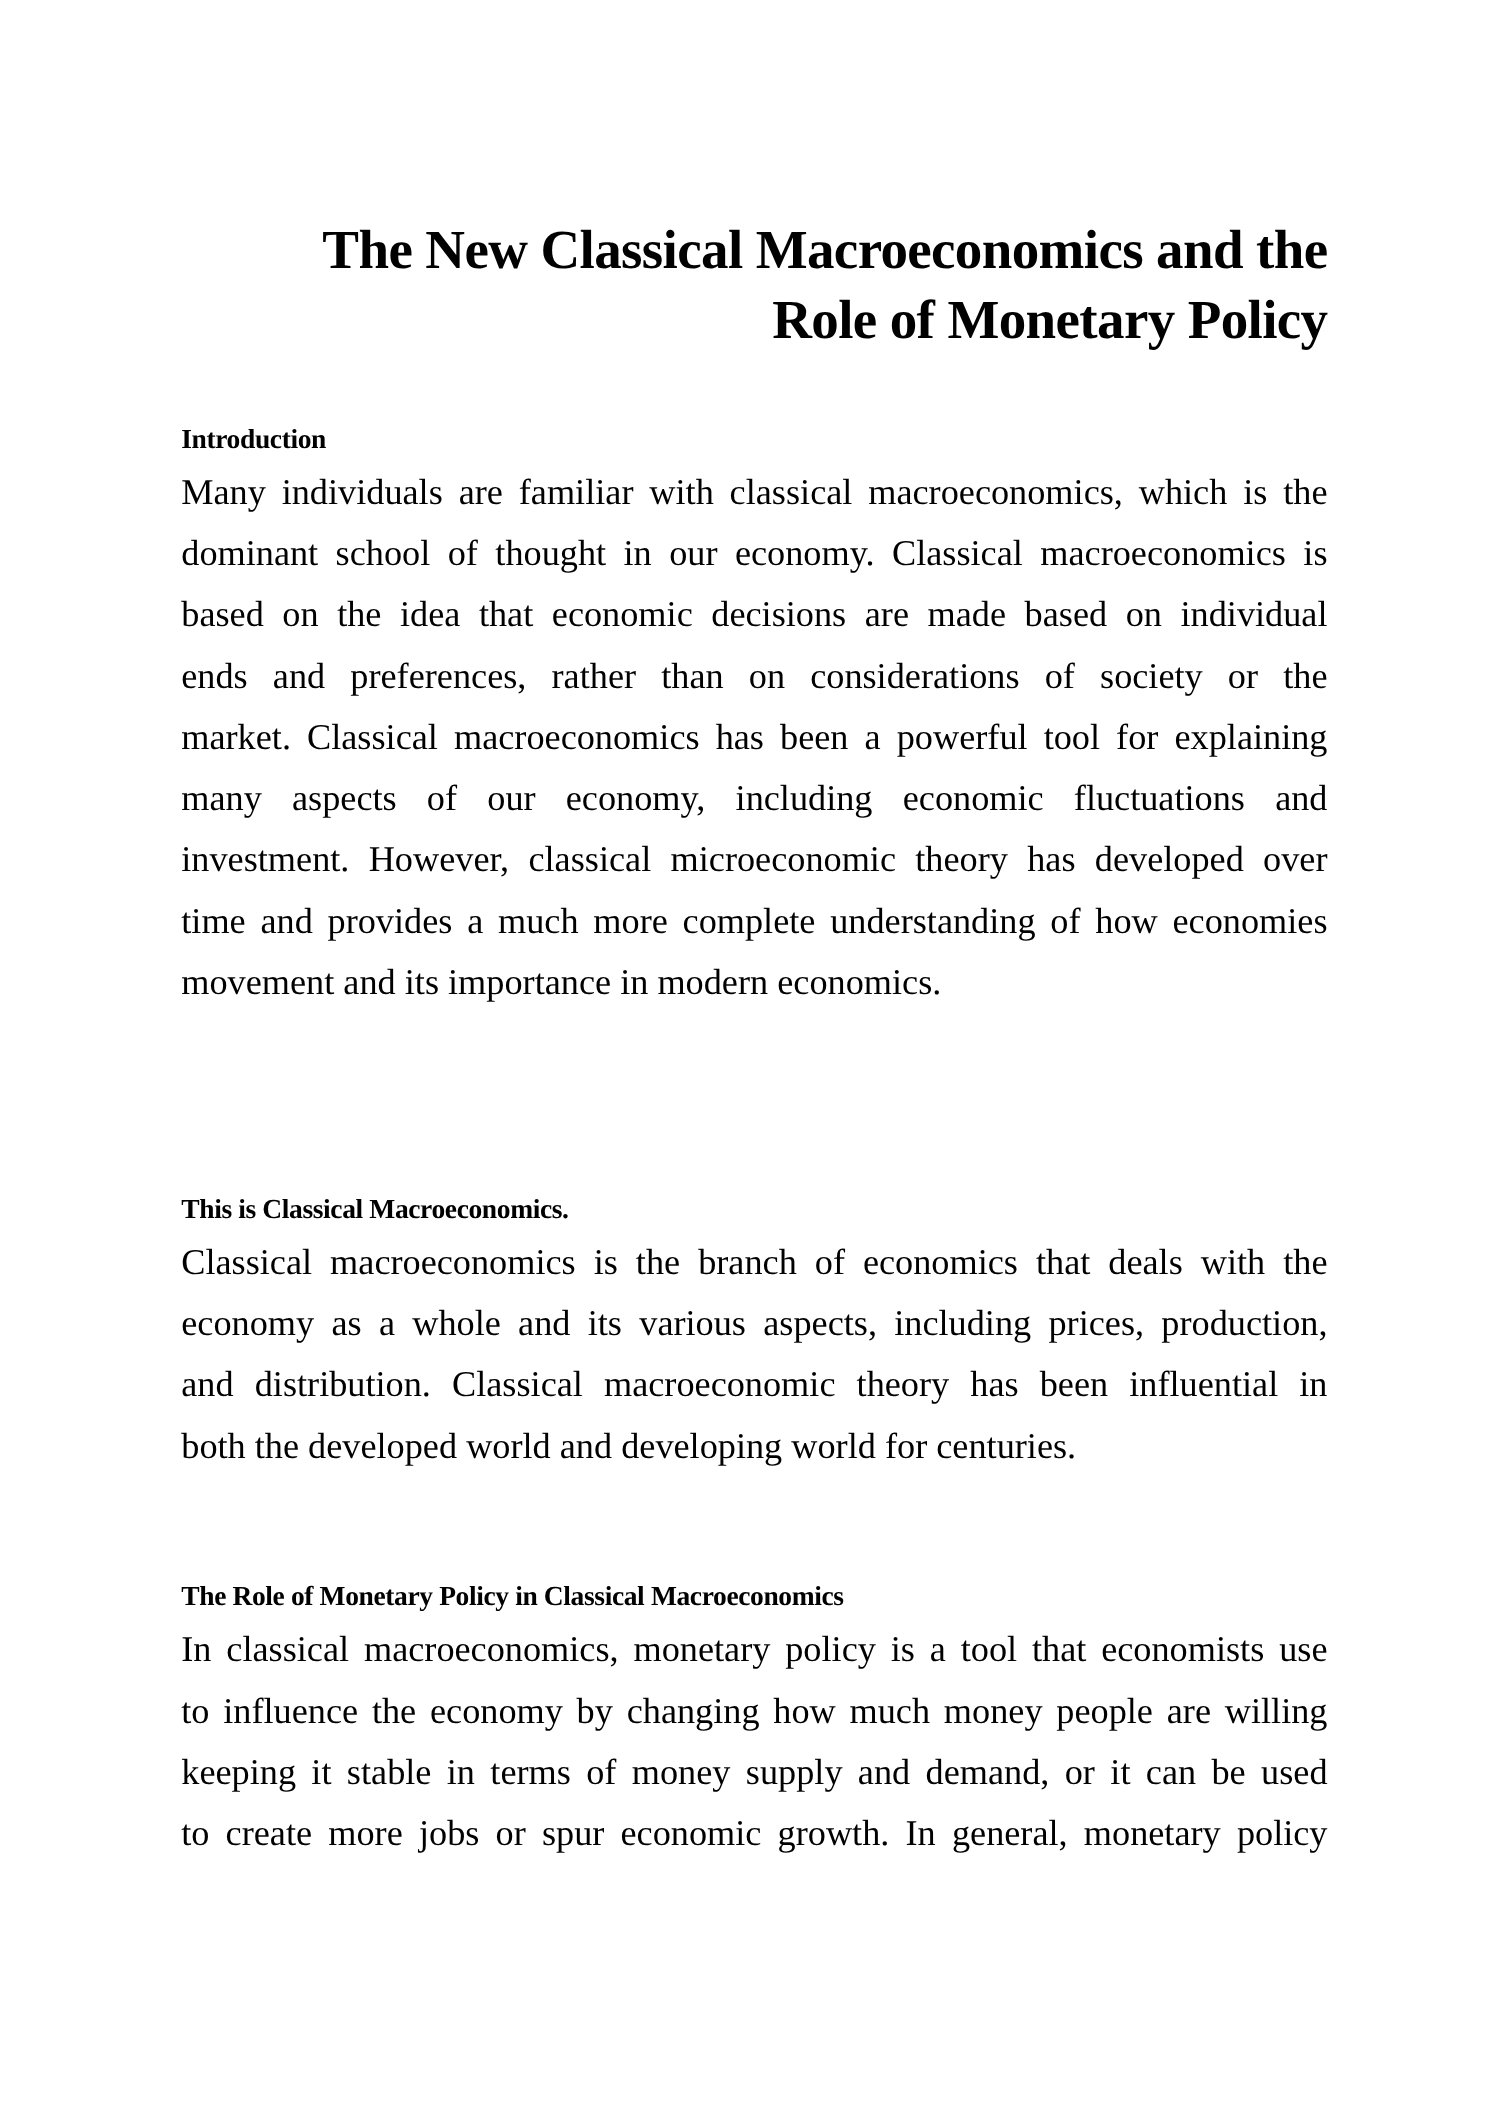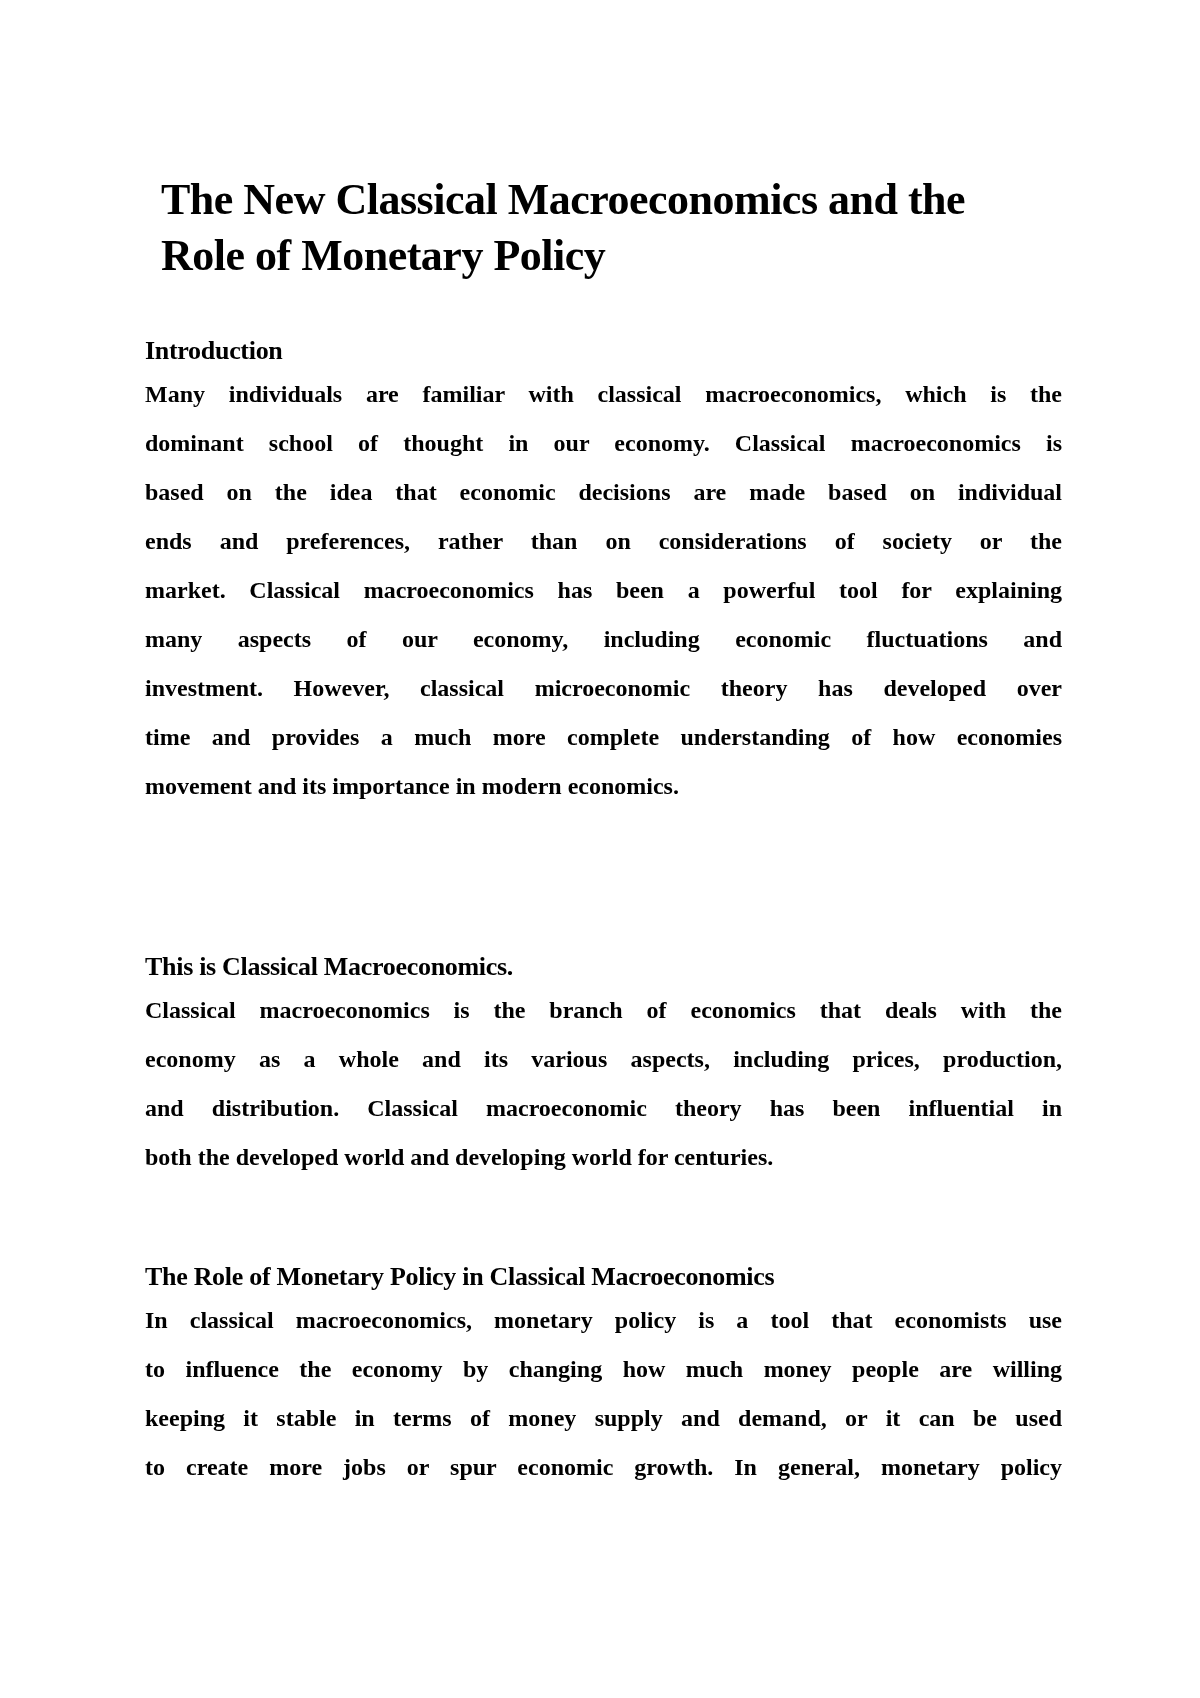--- a/index.html
+++ b/index.html
@@ -2,30 +2,30 @@
 <html><head>
   <meta charset="utf-8">
   <style>
     html, body { margin: 0; padding: 0; background: #ffffff; }
     body {
       width: 1200px; height: 1698px; position: relative; overflow: hidden;
       font-family: "Liberation Serif", "DejaVu Serif", serif; color: #000;
     }
     .page { position: absolute; left: 145px; top: 0; width: 917px; }
     .title {
-      position: absolute; top: 172px; left: 16px; width: 917px;
-      text-align: left; font-weight: bold; font-size: 44px; line-height: 56px;
+      position: absolute; top: 172px; left: 0; width: 917px;
+      text-align: right; font-weight: bold; font-size: 44px; line-height: 56px;
       letter-spacing: -0.5px;
     }
     .section { position: absolute; left: 0; width: 917px; }
     .heading {
-      font-weight: bold; font-size: 26px; line-height: 30px; margin: 0;
+      font-weight: bold; font-size: 22px; line-height: 30px; margin: 0;
       letter-spacing: -0.3px;
     }
-    .para { margin: 0; font-size: 24px; line-height: 49px; font-weight: bold; }
+    .para { margin: 0; font-size: 29px; line-height: 49px; }
     .line { display: block; text-align: justify; text-align-last: justify; white-space: nowrap; overflow: visible; height: 49px; }
     .line.last { text-align-last: left; }
   </style>
 </head>
 <body>
 
 <div class="page">
   <div class="title">
     <div>The New Classical Macroeconomics and the</div>
     <div>Role of Monetary Policy</div>

